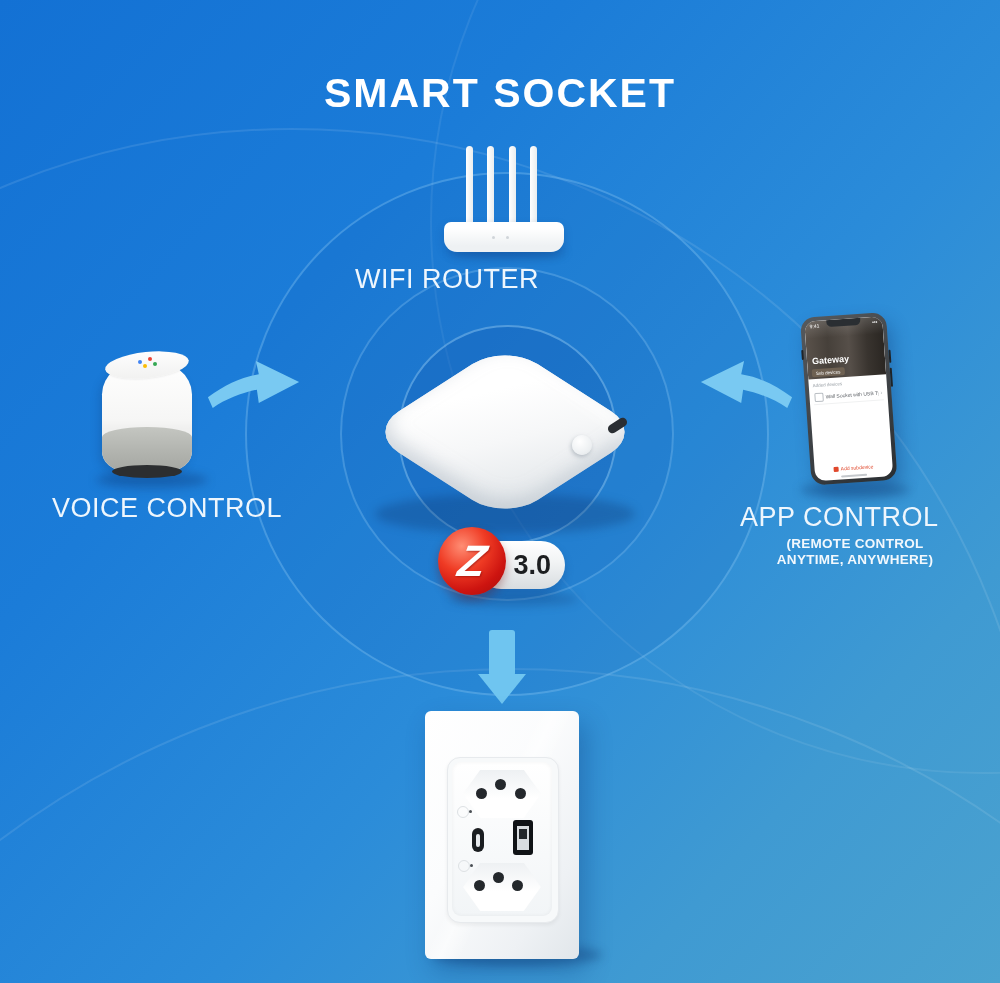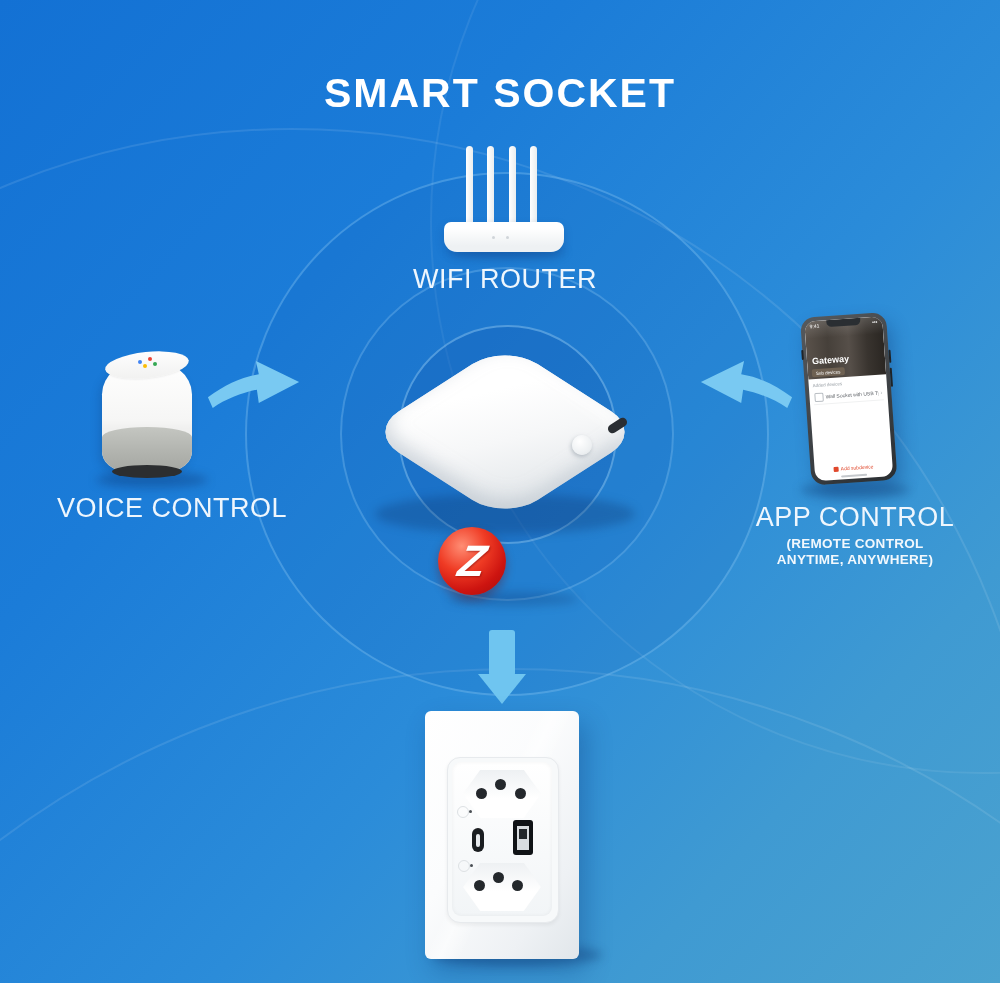--- a/index.html
+++ b/index.html
@@ -15,21 +15,21 @@
   .arcB{width:1700px;height:1700px;left:-340px;top:668px;border:2px solid rgba(255,255,255,0.10);}
   .arcC{width:1100px;height:1100px;left:430px;top:-330px;border:2px solid rgba(255,255,255,0.08);}
   
   .ripple{position:absolute;border-radius:50%;}
   .r3{width:520px;height:520px;left:245px;top:172px;background:rgba(17,88,178,0.12);border:2px solid rgba(150,210,250,0.33);}
   .r2{width:330px;height:330px;left:340px;top:267px;background:rgba(17,88,178,0.12);border:2px solid rgba(150,210,250,0.30);}
   .r1{width:215px;height:215px;left:398px;top:325px;background:rgba(15,82,170,0.20);border:2px solid rgba(160,215,250,0.42);}
   .shadow{position:absolute;border-radius:50%;filter:blur(5px);}
   
   .title{left:0;right:0;top:70px;text-align:center;color:#ffffff;font-size:41px;font-weight:700;letter-spacing:2px;}
-  .lbl{color:#eef6fd;font-size:27px;font-weight:400;text-align:center;letter-spacing:0.5px;}
+  .lbl{color:#eef6fd;font-size:27px;font-weight:400;text-align:left;letter-spacing:0.5px;}
   
   .antenna{position:absolute;width:7px;background:linear-gradient(90deg,#ffffff,#e9edef);border-radius:4px;}
   .router-base{left:444px;top:222px;width:120px;height:30px;border-radius:7px 7px 13px 13px;
     background:linear-gradient(180deg,#ffffff 20%,#eef1f3 80%);box-shadow:0 4px 8px rgba(12,60,130,0.25);}
   .router-dot{position:absolute;width:3px;height:3px;border-radius:50%;background:#d0d5d9;top:14px;}
   
   .gw-wrap{left:363px;top:342px;width:284px;height:180px;}
   .gw-box{position:absolute;left:44px;top:-8px;width:196px;height:196px;border-radius:46px;
     transform:scaleY(0.64) rotate(45deg);
     background:linear-gradient(115deg,#ffffff 25%,#f6f7f8 55%,#e3e7ea 92%);
@@ -137,20 +137,23 @@
   <div class="abs lbl" style="left:355px;top:264px;width:300px;">WIFI ROUTER</div>
 
   <div class="abs shadow" style="left:375px;top:494px;width:260px;height:40px;background:rgba(10,45,100,0.28);"></div>
   <div class="abs gw-wrap">
     <div class="gw-box"></div>
   </div>
   <div class="abs gw-btn"></div>
   <div class="abs gw-port"></div>
 
   <div class="abs shadow" style="left:448px;top:592px;width:130px;height:14px;background:rgba(10,45,100,0.25);"></div>
+  <div class="abs zb-pill">
+    <span class="zb-ver">3.0</span>
+  </div>
   <div class="abs zb-ball">
     <span class="zb-z">Z</span>
   </div>
 
   <div class="abs down-shaft"></div>
   <div class="abs down-head"></div>
 
   <div class="abs shadow" style="left:432px;top:944px;width:170px;height:22px;background:rgba(8,40,95,0.30);"></div>
   <div class="abs plate">
     <div class="plate-sheen"></div>

